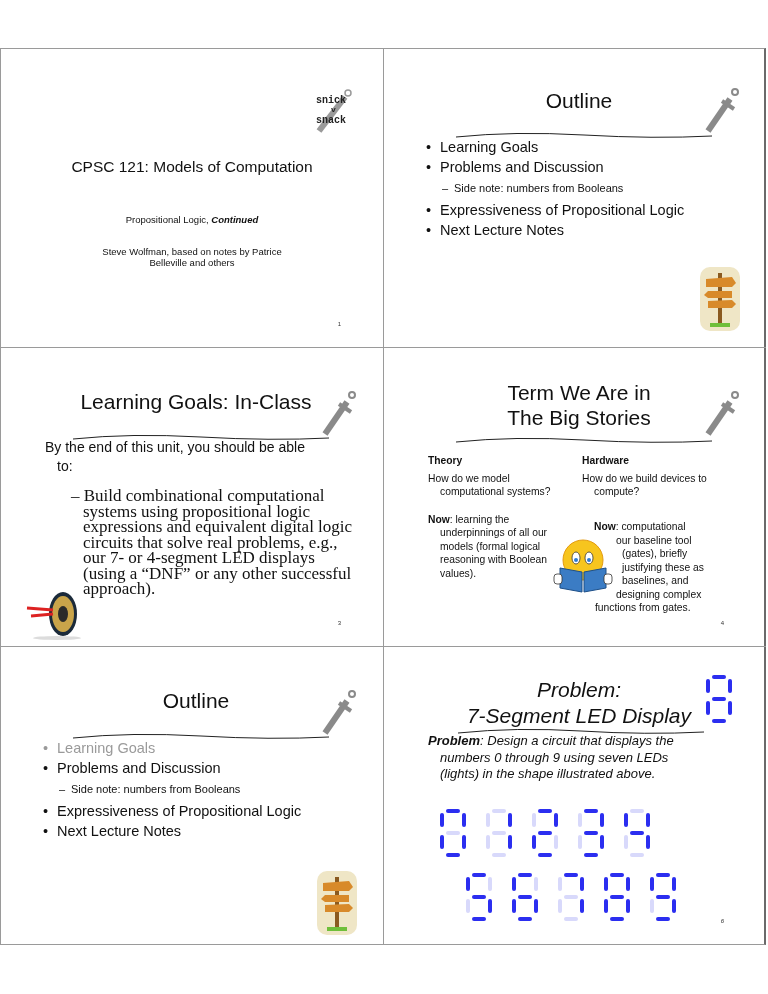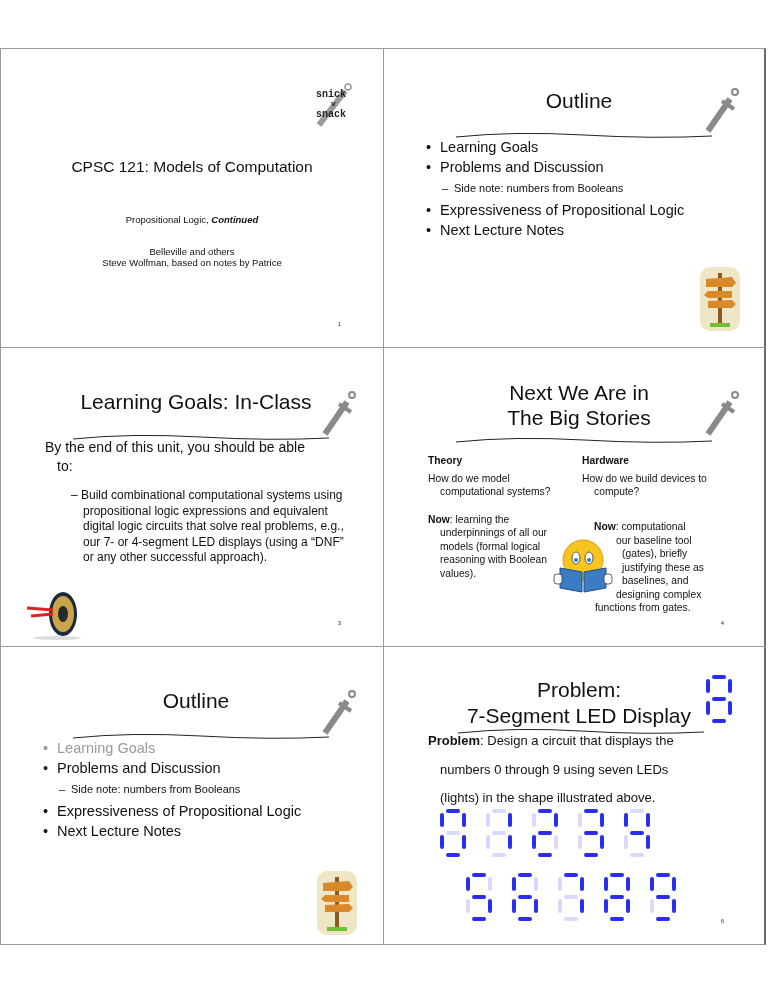--- a/index.html
+++ b/index.html
@@ -10,55 +10,55 @@
            border: 1px solid #9a9a9a; border-right: 2px solid #6a6a6a; box-sizing: border-box; }
   .vdiv { position: absolute; left: 383px; top: 48px; width: 1px; height: 897px; background: #9a9a9a; }
   .hdiv { position: absolute; left: 0; width: 766px; height: 1px; background: #9a9a9a; }
 
   .slide { position: absolute; width: 382px; overflow: hidden; }
   .s1 { left: 1px;   top: 49px;  height: 298px; }
   .s2 { left: 384px; top: 49px;  height: 298px; }
   .s3 { left: 1px;   top: 348px; height: 298px; }
   .s4 { left: 384px; top: 348px; height: 298px; }
   .s5 { left: 1px;   top: 647px; height: 297px; }
-  .s6 { left: 384px; top: 647px; height: 297px; }
+  .s6 { left: 384px; top: 647px; height: 297px; font-style: italic; }
 
   .pagenum { position: absolute; right: 42px; bottom: 20px; font-size: 6px; color: #333; }
 
   .title { position: absolute; left: 60px; width: 270px; text-align: center; font-size: 21px; line-height: 24px; color: #111; }
   .swoosh { position: absolute; left: 70px; width: 260px; height: 8px; }
   .sword { position: absolute; }
 
   ul.bul { position: absolute; margin: 0; padding: 0; list-style: none; }
   ul.bul li { position: relative; padding-left: 16px; }
   ul.bul li::before { content: "\2022"; position: absolute; left: 2px; }
   ul.bul li.sub { padding-left: 30px; font-size: 11px; margin: 1px 0 2px; }
   ul.bul li.sub::before { content: "\2013"; left: 18px; }
   ul.bul li.dim { color: #9a9a9a; }
 
   
   .s1 .t1 { position: absolute; left: 0; width: 382px; top: 108px; text-align: center; font-size: 15.5px; line-height: 20px; }
   .s1 .t2 { position: absolute; left: 0; width: 382px; top: 165px; text-align: center; font-size: 9.5px; }
   .s1 .t3 { position: absolute; left: 0; width: 382px; top: 197px; text-align: center; font-size: 9.5px; line-height: 11px; }
-  .snick { position: absolute; left: 310px; top: 34px; width: 44px; height: 46px; }
+  .snick { position: absolute; left: 310px; top: 40px; width: 44px; height: 46px; }
   .snick .word { position: absolute; font-family: "Liberation Mono", monospace; font-size: 10px; font-weight: bold; color: #222; }
 
   
   .s3 .lead { position: absolute; left: 44px; top: 90px; width: 300px; font-size: 14px; line-height: 19px; }
   .s3 .lead .indent { padding-left: 12px; }
-  .s3 .sub { position: absolute; left: 70px; top: 140px; width: 270px; font-size: 12px; line-height: 15.5px; text-indent: -12px; padding-left: 12px; }
+  .s3 .sub { position: absolute; left: 70px; top: 140px; width: 270px; font-size: 17px; line-height: 15.5px; text-indent: -12px; padding-left: 12px; font-family: Liberation Serif, serif; }
 
   
   .col { position: absolute; font-size: 10.3px; line-height: 13.5px; }
   .col .hd { font-weight: bold; margin-bottom: 4px; }
   .col .q { padding-left: 12px; text-indent: -12px; }
 
   
   .s6 .ptext { position: absolute; left: 44px; top: 86px; width: 290px; font-size: 13px; line-height: 16.5px; }
-  .s6 .ptext .indent { padding-left: 12px; display: block; margin-top: 12px; }
+  .s6 .ptext .indent { padding-left: 12px; display: block; }
   .digits-row { position: absolute; display: flex; }
   .digit { position: relative; width: 26px; height: 48px; }
   .seg { position: absolute; }
   .seg.h { width: 14px; height: 4px; border-radius: 2px; }
   .seg.v { width: 4px; height: 14px; border-radius: 2px; }
   .on { background: #2b2ef0; }
   .off { background: #d8d9fb; }
 </style>
 </head>
 <body>
@@ -76,22 +76,22 @@
     </svg>
     <span class="word" style="left:5px;top:6px">snick</span>
     <span class="word" style="left:20px;top:16px;font-size:8px">v</span>
     <span class="word" style="left:5px;top:26px">snack</span>
   </div>
   <div class="t1">
     <div>CPSC 121: Models of Computation</div>
   </div>
   <div class="t2"><span>Propositional Logic, </span><b><i>Continued</i></b></div>
   <div class="t3">
+    <div>Steve Wolfman, based on notes by Patrice</div>
     <div>Belleville and others</div>
-    <div>Steve Wolfman, based on notes by Patrice</div>
   </div>
   <div class="pagenum">1</div>
 </div>
 
 <div class="slide s2">
   <div class="title" style="top:40px">Outline</div>
   <svg class="swoosh" style="top:82px" viewBox="0 0 260 8">
       <path d="M2 6 Q60 0 130 4 T258 5" fill="none" stroke="#222" stroke-width="1"></path>
     </svg>
   <svg class="sword" style="left:318px;top:38px" width="40" height="48" viewBox="0 0 40 48">
@@ -137,21 +137,21 @@
     <ellipse cx="40" cy="28" rx="11" ry="18" fill="#c9a44a"></ellipse>
     <ellipse cx="40" cy="28" rx="5" ry="8" fill="#2a2a2a"></ellipse>
     <line x1="4" y1="22" x2="30" y2="24" stroke="#d22" stroke-width="3"></line>
     <line x1="8" y1="30" x2="30" y2="28" stroke="#d22" stroke-width="3"></line>
   </svg>
   <div class="pagenum">3</div>
 </div>
 
 <div class="slide s4">
   <div class="title" style="top:32px;line-height:25px">
-    <div>Next We Are in</div>
+    <div>Term We Are in</div>
     <div>The Big Stories</div>
   </div>
   <svg class="swoosh" style="top:88px" viewBox="0 0 260 8">
       <path d="M2 6 Q60 0 130 4 T258 5" fill="none" stroke="#222" stroke-width="1"></path>
     </svg>
   <svg class="sword" style="left:318px;top:42px" width="40" height="48" viewBox="0 0 40 48">
     <line x1="6" y1="44" x2="28" y2="12" stroke="#8a8a8a" stroke-width="6"></line>
     <line x1="20" y1="14" x2="32" y2="22" stroke="#8a8a8a" stroke-width="4"></line>
     <circle cx="33" cy="5" r="3" fill="none" stroke="#8a8a8a" stroke-width="2"></circle>
   </svg>

